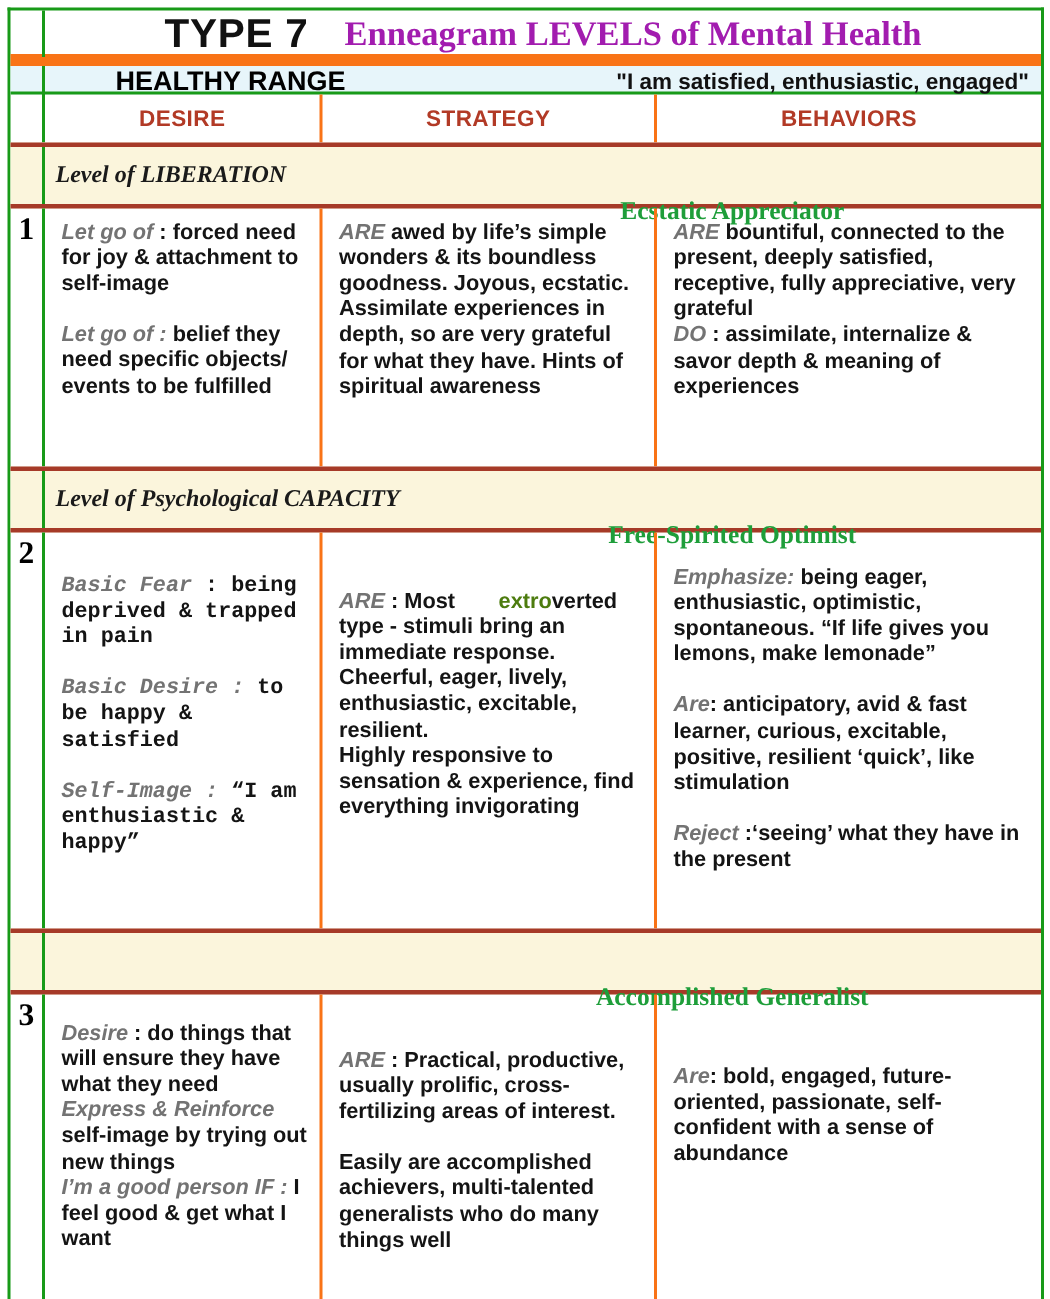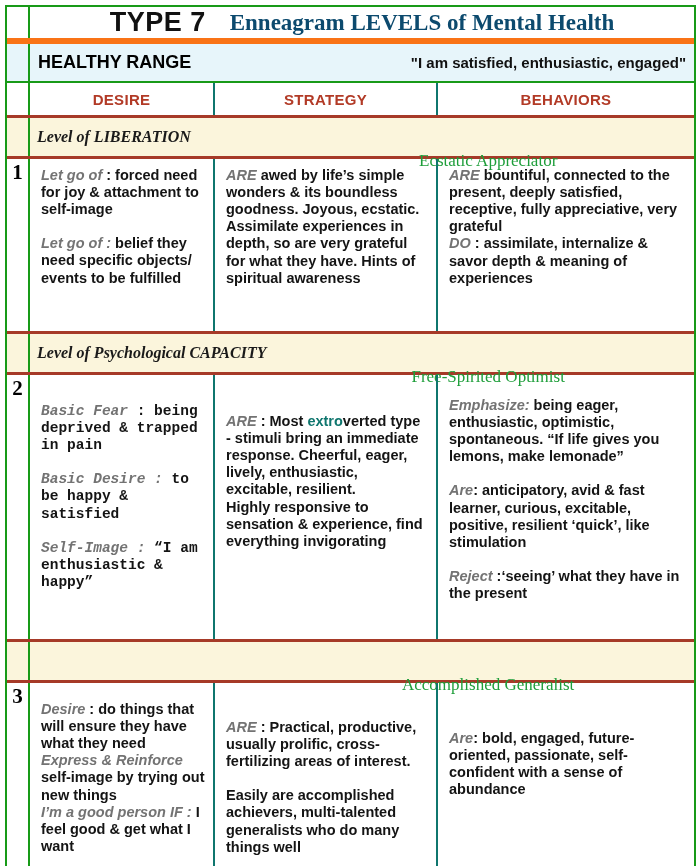--- a/index.html
+++ b/index.html
@@ -2,49 +2,49 @@
 <html><head>
 <meta charset="utf-8">
 <style>
   html,body{margin:0;padding:0;background:#ffffff;}
   .page{width:700px;height:866px;background:#ffffff;position:relative;font-family:"Liberation Sans",sans-serif;}
   .table{position:absolute;left:5px;top:5px;width:687px;border:2px solid #189a18;border-bottom:3px solid #a63a28;background:#ffffff;}
   .row{display:grid;position:relative;box-sizing:border-box;}
   .numcol{border-right:2px solid #189a18;box-sizing:border-box;}
   .grid2{grid-template-columns:23px 1fr;}
   .grid4{grid-template-columns:23px 185px 223px 1fr;}
-  .cellb{border-right:2px solid #0f766e;box-sizing:border-box;}
+  .cellb{border-right:2px solid #f97316;box-sizing:border-box;}
 
-  .title-row{height:37px;border-bottom:6px solid #f97316;}
+  .title-row{height:37px;border-bottom:8px solid #f97316;}
   .title-cell{display:flex;align-items:center;justify-content:center;gap:24px;}
   .type-label{font-weight:800;font-size:27px;letter-spacing:0.5px;color:#111;}
-  .type-heading{font-family:"Liberation Serif",serif;font-weight:bold;font-size:23px;color:#0c4a6e;}
+  .type-heading{font-family:"Liberation Serif",serif;font-weight:bold;font-size:23px;color:#a21caf;}
 
-  .healthy-row{height:39px;background:#e7f5fa;border-bottom:2px solid #189a18;}
+  .healthy-row{height:19px;background:#e7f5fa;border-bottom:2px solid #189a18;gap:39px;}
   .healthy-cell{display:flex;align-items:center;justify-content:space-between;padding:0 8px 0 8px;}
   .healthy-label{font-weight:800;font-size:18px;color:#000;}
   .healthy-quote{font-weight:800;font-size:15px;color:#111;}
 
   .colhead-row{height:32px;}
   .colhead{display:flex;align-items:center;justify-content:center;font-weight:800;font-size:15px;color:#b23a26;letter-spacing:0.3px;}
 
   .level-row{height:44px;border-top:3px solid #a63a28;border-bottom:3px solid #a63a28;background:#fbf5dc;}
   .level-cell{position:relative;display:flex;align-items:center;padding-left:7px;}
   .level-name{font-family:"Liberation Serif",serif;font-weight:bold;font-style:italic;font-size:16px;color:#1a1a1a;}
-  .nickname{position:absolute;left:69%;transform:translateX(-50%);font-family:"Liberation Serif",serif;font-weight:normal;font-size:17px;color:#1e9e3a;white-space:nowrap;margin-top:48px;}
+  .nickname{position:absolute;left:69%;transform:translateX(-50%);font-family:"Liberation Serif",serif;font-weight:bold;font-size:17px;color:#1e9e3a;white-space:nowrap;margin-top:48px;}
 
   .r1{height:172px;}
   .r2{height:264px;}
   .r3{height:230px;}
   .num{font-family:"Liberation Serif",serif;font-weight:bold;font-size:21px;color:#000;text-align:center;padding-top:1px;}
   .body-cell{padding:8px 8px 0 11px;font-weight:700;font-size:14.5px;line-height:1.18;color:#141414;overflow:hidden;}
   .para{margin:0;}
   .para.gap{margin-top:17px;}
   .ri{color:#737373;font-style:italic;}
-  .r{color:#0f766e;}
+  .r{color:#4d7c0f;margin-left:25px;}
   .pt28{padding-top:28px;font-family:Liberation Mono, monospace;}
   .pt38{padding-top:38px;}
   .pt6{padding-top:22px;}
   .pt18{padding-top:18px;}
   .pt36{padding-top:36px;}
   .pt30{padding-top:30px;}
 </style>
 </head>
 <body>
 

